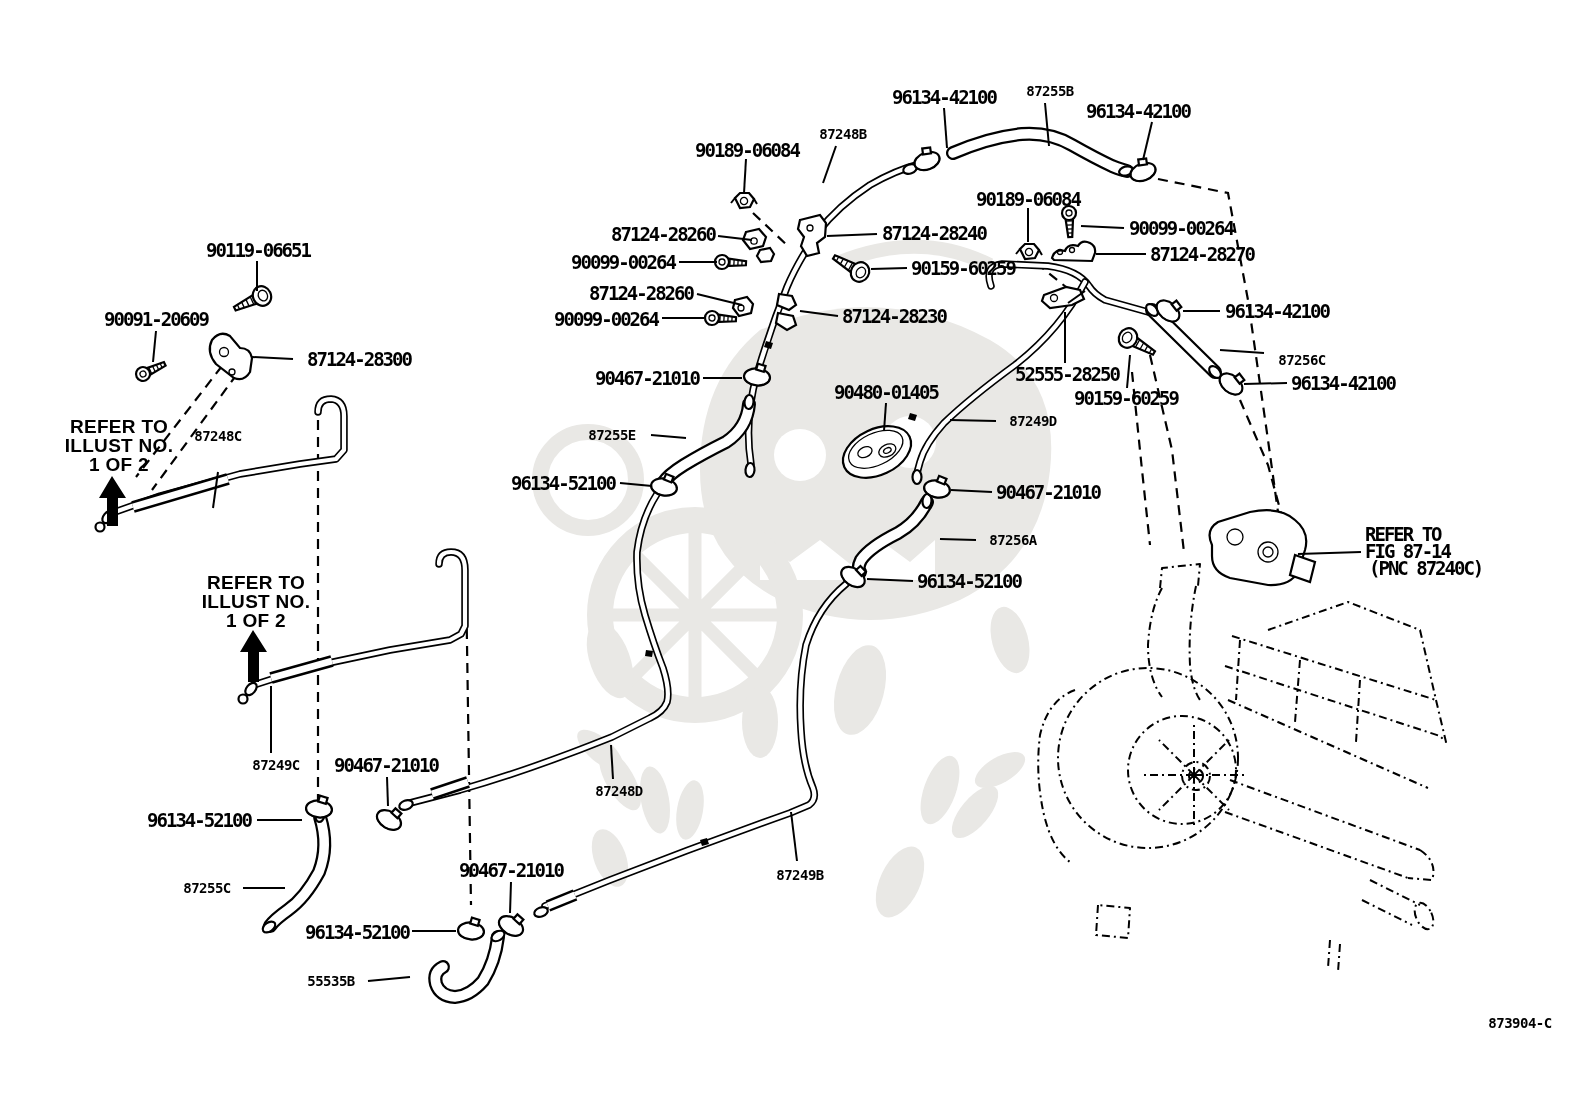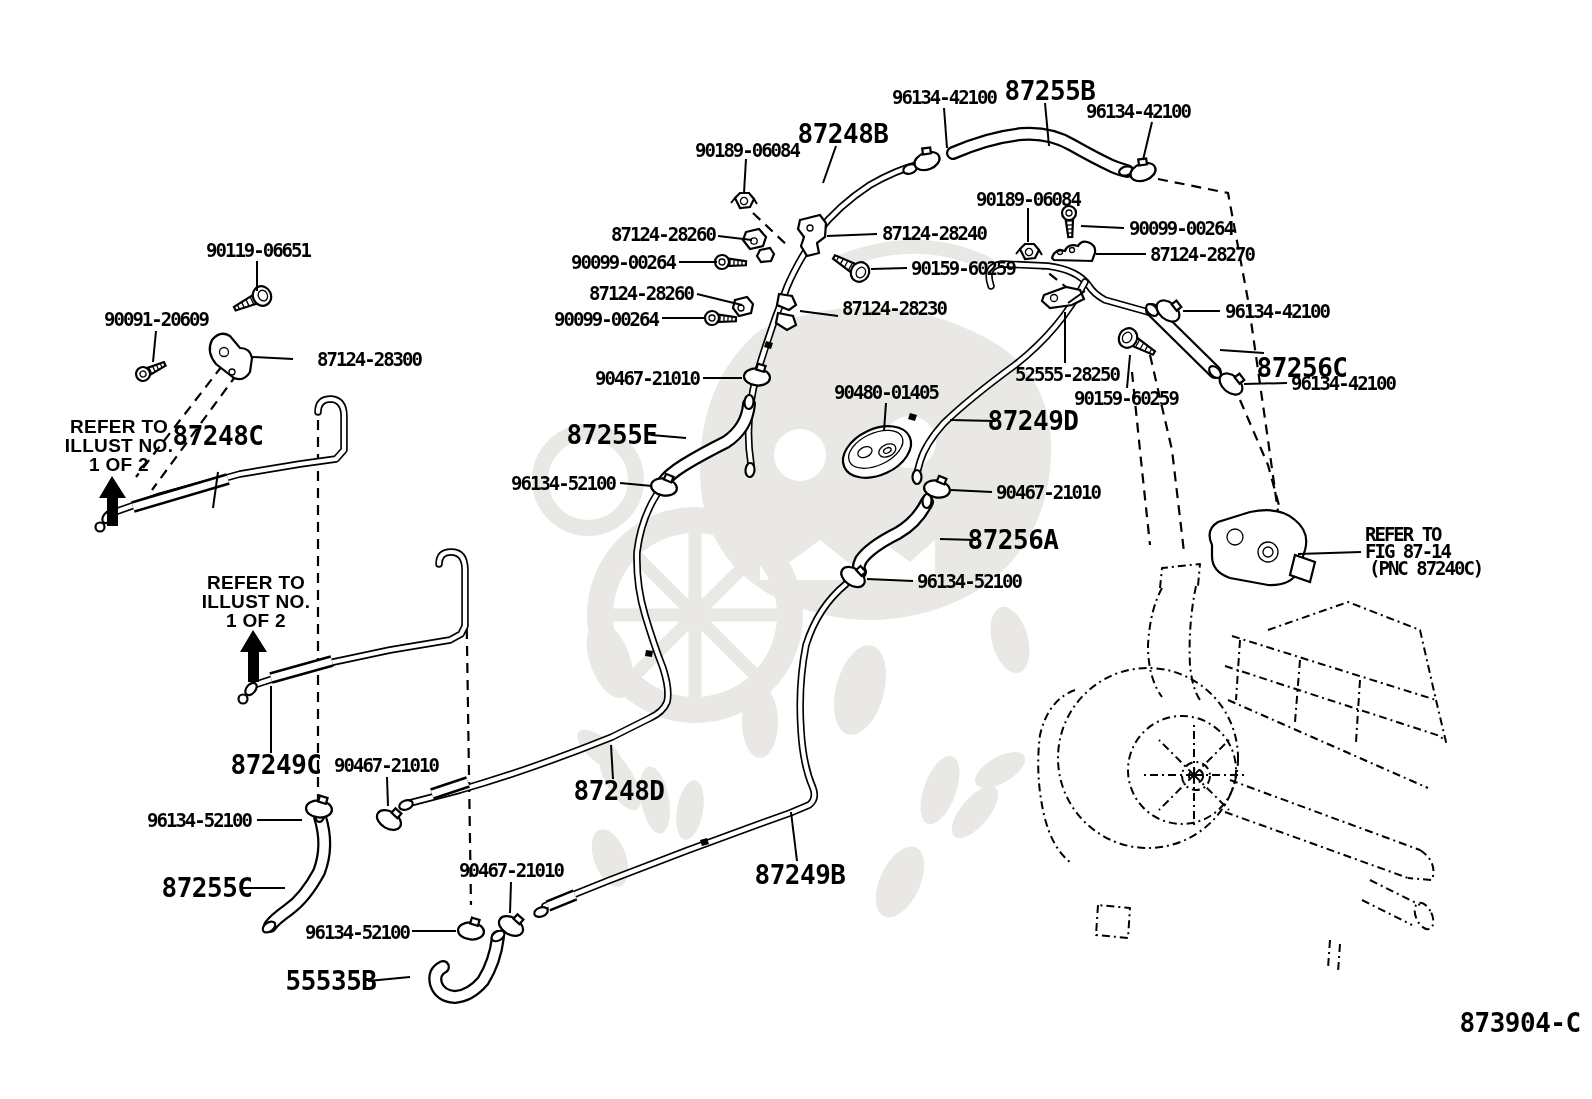--- a/index.html
+++ b/index.html
@@ -3,21 +3,21 @@
 <meta charset="utf-8">
 <style>
   html,body{margin:0;padding:0;background:#fff;}
   .stage{position:relative;width:1592px;height:1099px;background:#fff;overflow:hidden;
          font-family:"DejaVu Sans Mono",monospace;}
   .stage svg{position:absolute;left:0;top:0;}
   
   .pn,.pn-lg{position:absolute;transform:translate(-50%,-50%);white-space:nowrap;
       font-family:"DejaVu Sans Mono",monospace;font-weight:700;color:#000;}
   .pn{font-size:19px;letter-spacing:-2px;}
-  .pn-lg{font-size:26px;letter-spacing:-0.5px;}
+  .pn-lg{font-size:14px;letter-spacing:-0.5px;}
   .note{position:absolute;transform:translate(-50%,-50%);text-align:center;
       font-family:"Liberation Sans",sans-serif;font-weight:700;font-size:19px;
       line-height:19px;letter-spacing:0.3px;color:#000;white-space:nowrap;}
   .fignote{position:absolute;text-align:left;font-family:"DejaVu Sans Mono",monospace;
       font-weight:700;font-size:19px;letter-spacing:-2px;line-height:17px;color:#000;white-space:nowrap;}
   
   .po{fill:none;stroke:#000;stroke-width:7.5;stroke-linejoin:round;stroke-linecap:round}
   .pi{fill:none;stroke:#fff;stroke-width:4.2;stroke-linejoin:round;stroke-linecap:round}
   .ho{fill:none;stroke:#000;stroke-width:14;stroke-linejoin:round;stroke-linecap:round}
   .hi{fill:none;stroke:#fff;stroke-width:9.5;stroke-linejoin:round;stroke-linecap:round}
@@ -329,40 +329,40 @@
 <div class="pn-lg" style="left:1050px;top:91px">87255B</div>
 <div class="pn" style="left:1138px;top:111px">96134-42100</div>
 <div class="pn-lg" style="left:843px;top:134px">87248B</div>
 <div class="pn" style="left:747px;top:150px">90189-06084</div>
 <div class="pn" style="left:663px;top:234px">87124-28260</div>
 <div class="pn" style="left:934px;top:233px">87124-28240</div>
 <div class="pn" style="left:623px;top:262px">90099-00264</div>
 <div class="pn" style="left:963px;top:268px">90159-60259</div>
 <div class="pn" style="left:641px;top:293px">87124-28260</div>
 <div class="pn" style="left:606px;top:319px">90099-00264</div>
-<div class="pn" style="left:894px;top:308px">87124-28230</div>
+<div class="pn" style="left:894px;top:316px">87124-28230</div>
 <div class="pn" style="left:1028px;top:199px">90189-06084</div>
 <div class="pn" style="left:1181px;top:228px">90099-00264</div>
 <div class="pn" style="left:1202px;top:254px">87124-28270</div>
 <div class="pn" style="left:1277px;top:311px">96134-42100</div>
-<div class="pn-lg" style="left:1302px;top:368px">87256C</div>
+<div class="pn-lg" style="left:1302px;top:360px">87256C</div>
 <div class="pn" style="left:1343px;top:383px">96134-42100</div>
 <div class="pn" style="left:1067px;top:374px">52555-28250</div>
 <div class="pn" style="left:1126px;top:398px">90159-60259</div>
 <div class="pn-lg" style="left:1033px;top:421px">87249D</div>
 <div class="pn" style="left:886px;top:392px">90480-01405</div>
 <div class="pn" style="left:647px;top:378px">90467-21010</div>
 <div class="pn-lg" style="left:612px;top:435px">87255E</div>
 <div class="pn" style="left:563px;top:483px">96134-52100</div>
 <div class="pn" style="left:1048px;top:492px">90467-21010</div>
 <div class="pn-lg" style="left:1013px;top:540px">87256A</div>
 <div class="pn" style="left:969px;top:581px">96134-52100</div>
 <div class="pn" style="left:258px;top:250px">90119-06651</div>
 <div class="pn" style="left:156px;top:319px">90091-20609</div>
-<div class="pn" style="left:369px;top:359px">87124-28300</div>
+<div class="pn" style="left:359px;top:359px">87124-28300</div>
 <div class="pn-lg" style="left:218px;top:436px">87248C</div>
 <div class="pn-lg" style="left:276px;top:765px">87249C</div>
 <div class="pn" style="left:386px;top:765px">90467-21010</div>
 <div class="pn" style="left:199px;top:820px">96134-52100</div>
 <div class="pn-lg" style="left:207px;top:888px">87255C</div>
 <div class="pn" style="left:511px;top:870px">90467-21010</div>
 <div class="pn" style="left:357px;top:932px">96134-52100</div>
 <div class="pn-lg" style="left:331px;top:981px">55535B</div>
 <div class="pn-lg" style="left:619px;top:791px">87248D</div>
 <div class="pn-lg" style="left:800px;top:875px">87249B</div>

